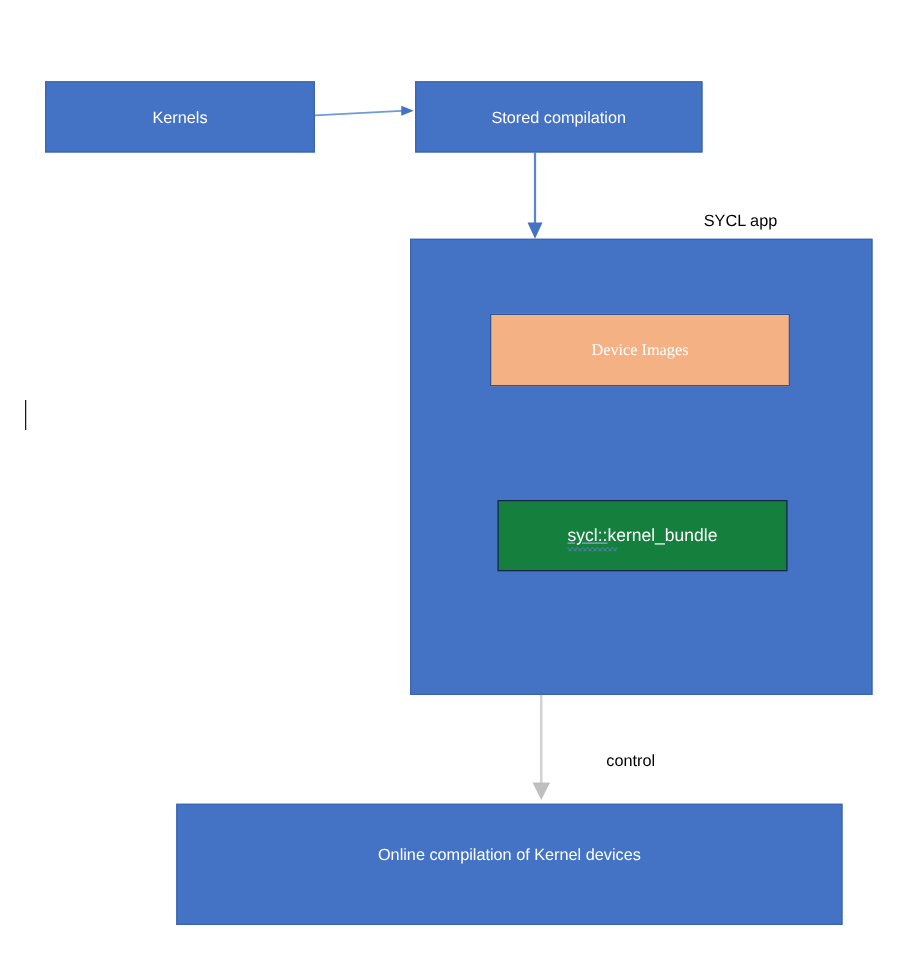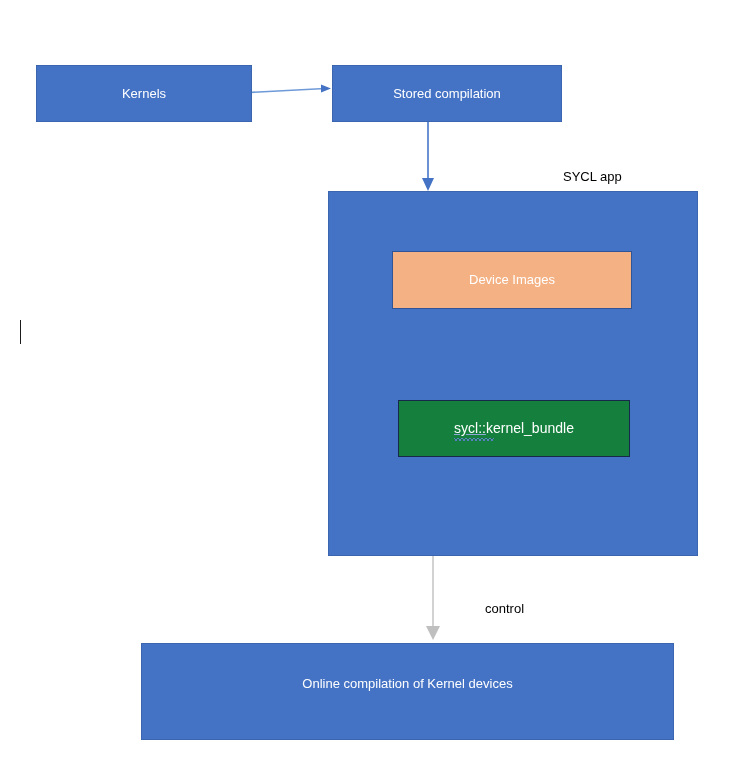--- a/index.html
+++ b/index.html
@@ -120,21 +120,21 @@
   <div class="plain-label" style="left:563px; top:169px;">SYCL app</div>
 
   <div class="box box-blue" style="left:13px; top:65px; width:216px; height:57px;margin-left:23px;">
     <span>Kernels</span>
   </div>
 
   <div class="box box-blue" style="left:332px; top:65px; width:230px; height:57px;">
     <span>Stored compilation</span>
   </div>
 
-  <div class="box box-orange" style="left:392px; top:251px; width:240px; height:58px;">
+  <div class="box box-orange" style="left:392px; top:251px; width:240px; height:58px;font-family:Liberation Serif, serif;">
     <span>Device Images</span>
   </div>
 
   <div class="box box-navy" style="left:398px; top:400px; width:232px; height:57px;">
     <span class="kb-text">
       <span class="kb-underline">sycl::</span><span>kernel_bundle</span>
       <span class="squiggle"></span>
     </span>
   </div>
 

